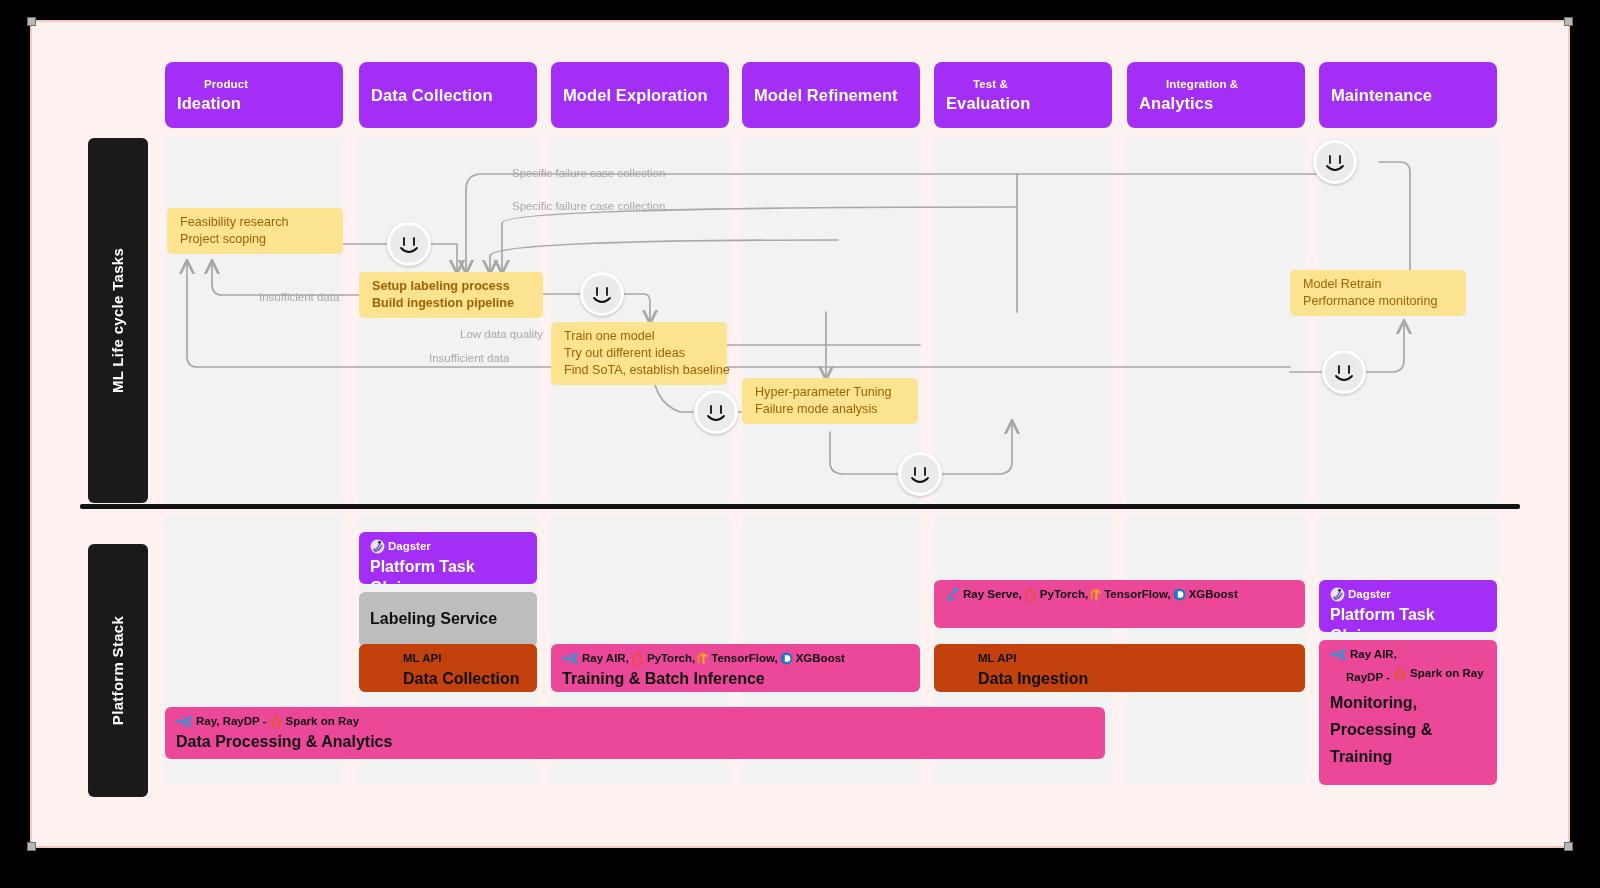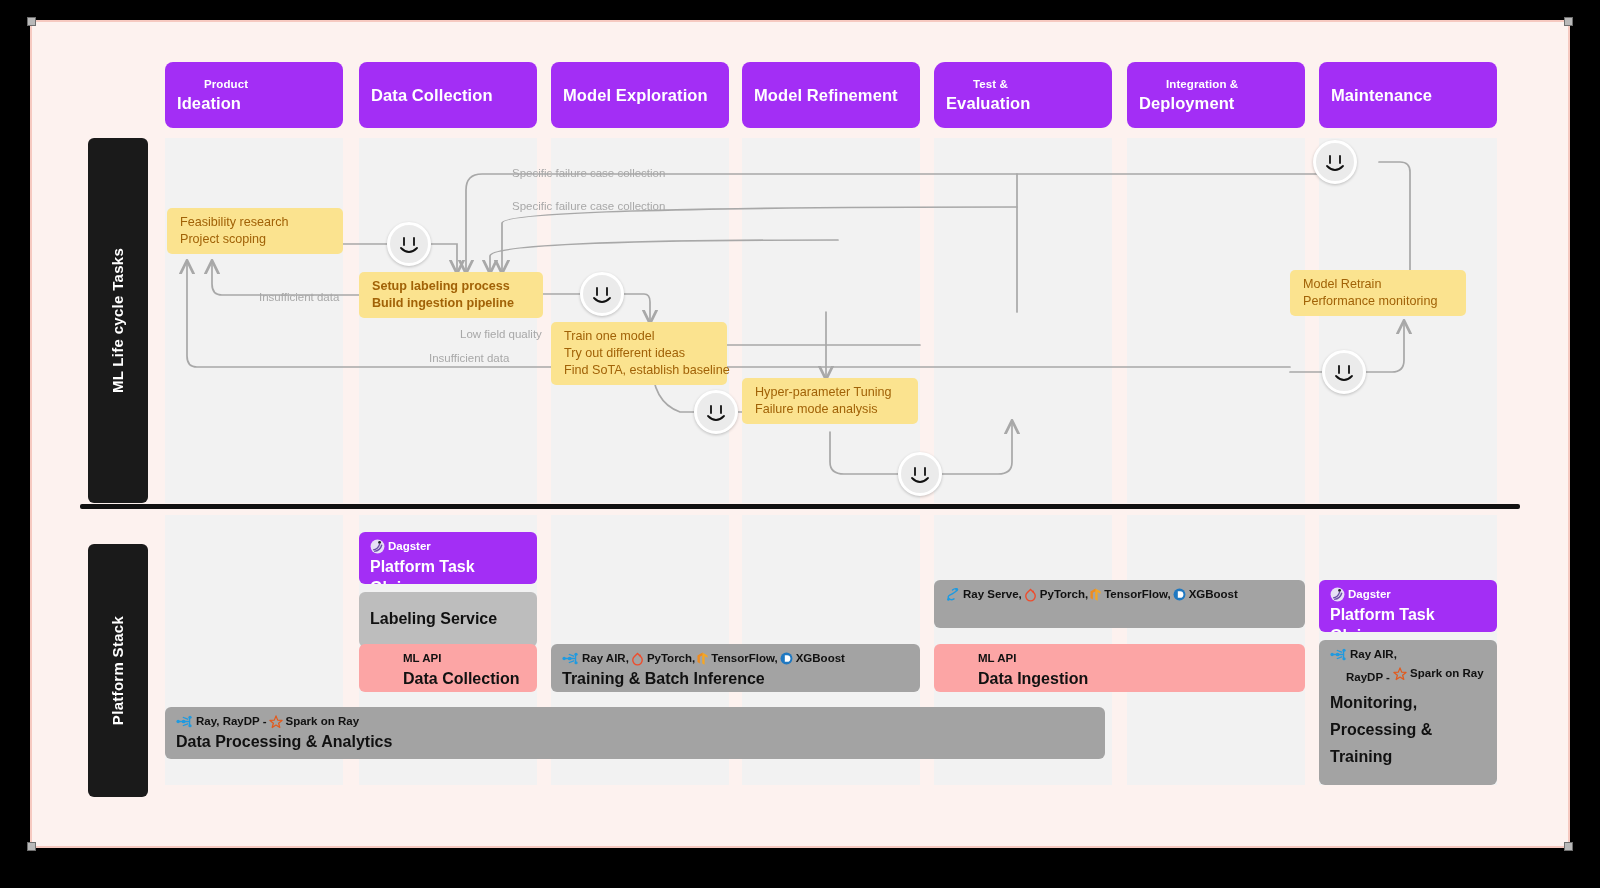--- a/index.html
+++ b/index.html
@@ -129,22 +129,22 @@
   }
   .pcard-title {
     font-size: 16px;
     font-weight: bold;
     line-height: 21px;
     color: #111111;
   }
   .pcard.purple { background: #a32ef5; }
   .pcard.purple .pcard-title, .pcard.purple .pcard-vendors { color: #ffffff; }
   .pcard.gray { background: #bdbdbd; }
-  .pcard.yellow { background: #fca5a5; padding-left: 44px; }
-  .pcard.blue { background: #a3a3a3; }
+  .pcard.yellow { background: #c2410c; padding-left: 44px; }
+  .pcard.blue { background: #ec4899; }
   .pcard.gray .pcard-title, .pcard.yellow .pcard-title { color: #111111; }
 
   .vendor { display: inline-flex; align-items: center; gap: 3px; }
   .vendor svg { display: block; flex: none; }
 </style>
 </head>
 <body>
 
 <div id="canvas">
 
@@ -175,27 +175,27 @@
   </div>
   <div class="phase nosub" style="left:327px; top:40px; width:178px; height:66px;">
     <div class="phase-title">Data Collection</div>
   </div>
   <div class="phase nosub" style="left:519px; top:40px; width:178px; height:66px;">
     <div class="phase-title">Model Exploration</div>
   </div>
   <div class="phase nosub" style="left:710px; top:40px; width:178px; height:66px;">
     <div class="phase-title">Model Refinement</div>
   </div>
-  <div class="phase" style="left:902px; top:40px; width:178px; height:66px;border-radius:11px;">
+  <div class="phase" style="left:902px; top:40px; width:178px; height:66px;">
     <div class="phase-sub">Test &amp;</div>
     <div class="phase-title">Evaluation</div>
   </div>
   <div class="phase" style="left:1095px; top:40px; width:178px; height:66px;">
     <div class="phase-sub">Integration &amp;</div>
-    <div class="phase-title">Deployment</div>
+    <div class="phase-title">Analytics</div>
   </div>
   <div class="phase nosub" style="left:1287px; top:40px; width:178px; height:66px;">
     <div class="phase-title">Maintenance</div>
   </div>
 
   <div class="rail" style="left:56px; top:116px; width:60px; height:365px;">
     <span>ML  Life cycle Tasks</span>
   </div>
   <div class="rail" style="left:56px; top:522px; width:60px; height:253px;">
     <span>Platform Stack</span>
@@ -243,21 +243,21 @@
 
       <path d="M888,323 Q560,323 548,323 L548,310" marker-end="url(#ah)"></path>
 
       <path d="M1258,345 L165,345 Q155,345 155,334 L155,240" marker-end="url(#ah)"></path>
     </g>
   </svg>
 
   <div class="wire-label" style="left:480px; top:145px;">Specific failure case collection</div>
   <div class="wire-label" style="left:480px; top:178px;">Specific failure case collection</div>
   <div class="wire-label" style="left:227px; top:269px;">Insufficient data</div>
-  <div class="wire-label" style="left:428px; top:306px;">Low field quality</div>
+  <div class="wire-label" style="left:428px; top:306px;">Low data quality</div>
   <div class="wire-label" style="left:397px; top:330px;">Insufficient data</div>
 
   <div class="task" style="left:135px; top:186px; width:176px;">
     <div>Feasibility research</div>
     <div>Project scoping</div>
   </div>
 
   <div class="task" style="left:327px; top:250px; width:184px;font-weight:bold;">
     <div>Setup labeling process</div>
     <div>Build ingestion pipeline</div>

